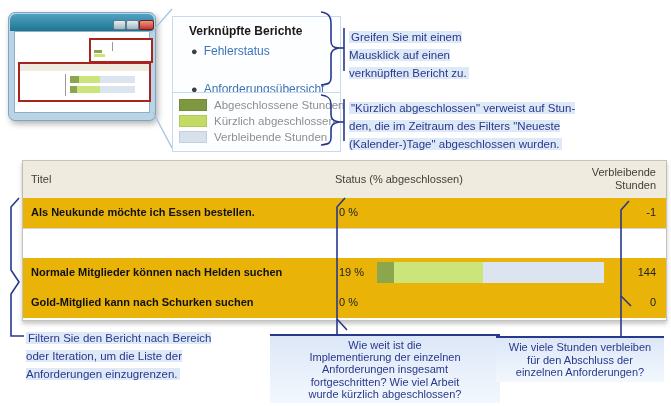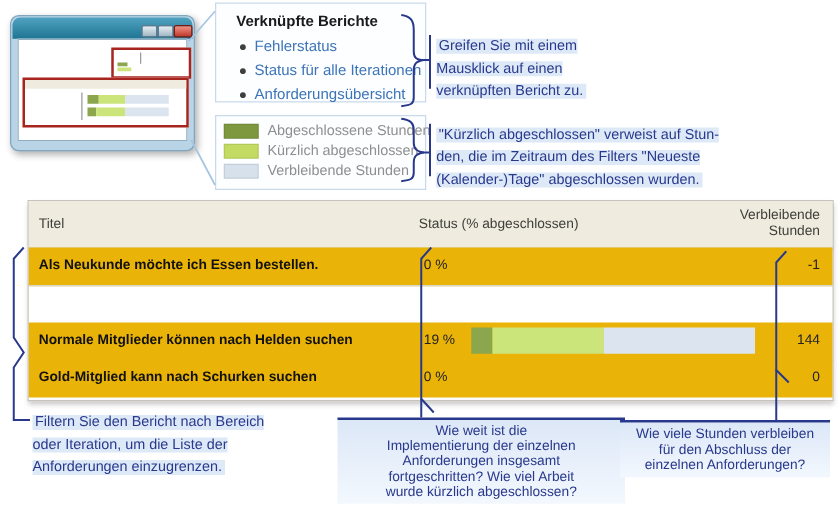--- a/index.html
+++ b/index.html
@@ -28,21 +28,21 @@
   .mini-axis{position:absolute;background:#9a9a9a;width:1px;}
   .mini-bar{position:absolute;height:3px;}
   .strip-beige{position:absolute;left:0;right:0;top:0;height:7px;background:#EFEBDF;}
   .big-bar{position:absolute;height:7px;display:flex;}
   .seg-c{background:var(--completed-hours,#8CA64E);height:100%;}
   .seg-r{background:var(--recent-hours,#CCE57B);height:100%;}
   .seg-m{background:var(--remaining-hours,#DCE5EF);height:100%;}
 
   
   .callout-box{background:#FDFEFF;border:1px solid #C9D9EA;z-index:4;}
-  .callout-box.reports{left:172px;top:2px;width:167px;height:78px;}
+  .callout-box.reports{left:172px;top:16px;width:167px;height:78px;}
   .callout-box.legend {left:172px;top:92px;width:167px;height:58px;}
   .callout-title{position:absolute;left:16px;top:7px;font-size:12px;font-weight:bold;color:#1A1A1A;}
   .link-row{position:absolute;left:18px;height:15px;font-size:12px;color:var(--link-blue,#3C74B9);white-space:nowrap;}
   .link-bullet{color:#3f3f3f;margin-right:6px;font-size:11px;}
   .legend-row{position:absolute;left:6px;height:12px;display:flex;align-items:center;justify-content:center;}
   .legend-swatch{width:26px;height:10px;margin-right:7px;border:1px solid rgba(0,0,0,0.08);}
   .legend-label{font-size:11.5px;color:#8F8F8F;white-space:nowrap;}
 
   
   .note{z-index:20;}
@@ -129,21 +129,20 @@
     <div class="big-bar" style="left:50px;top:22px;">
       <div class="seg-c" style="width:7px;"></div>
         <div class="seg-r" style="width:23px;"></div>
         <div class="seg-m" style="width:35px;"></div>
     </div>
   </div>
 
   <div class="abs callout-box reports">
     <div class="callout-title">Verknüpfte Berichte</div>
     <div class="link-row" style="top:27px;"><span class="link-bullet">●</span><span>Fehlerstatus</span></div>
-    <div class="link-row" style="top:46px;"><span class="link-bullet">●</span><span>Status für alle Iterationen</span></div>
     <div class="link-row" style="top:65px;text-align:center;"><span class="link-bullet">●</span><span>Anforderungsübersicht</span></div>
   </div>
 
   <div class="abs callout-box legend">
     <div class="legend-row" style="top:6px;">
       <span class="legend-swatch" style="background: rgb(126, 152, 63);"></span>
       <span class="legend-label">Abgeschlossene Stunden</span>
     </div>
     <div class="legend-row" style="top:22px;">
       <span class="legend-swatch" style="background: rgb(196, 219, 99);"></span>

